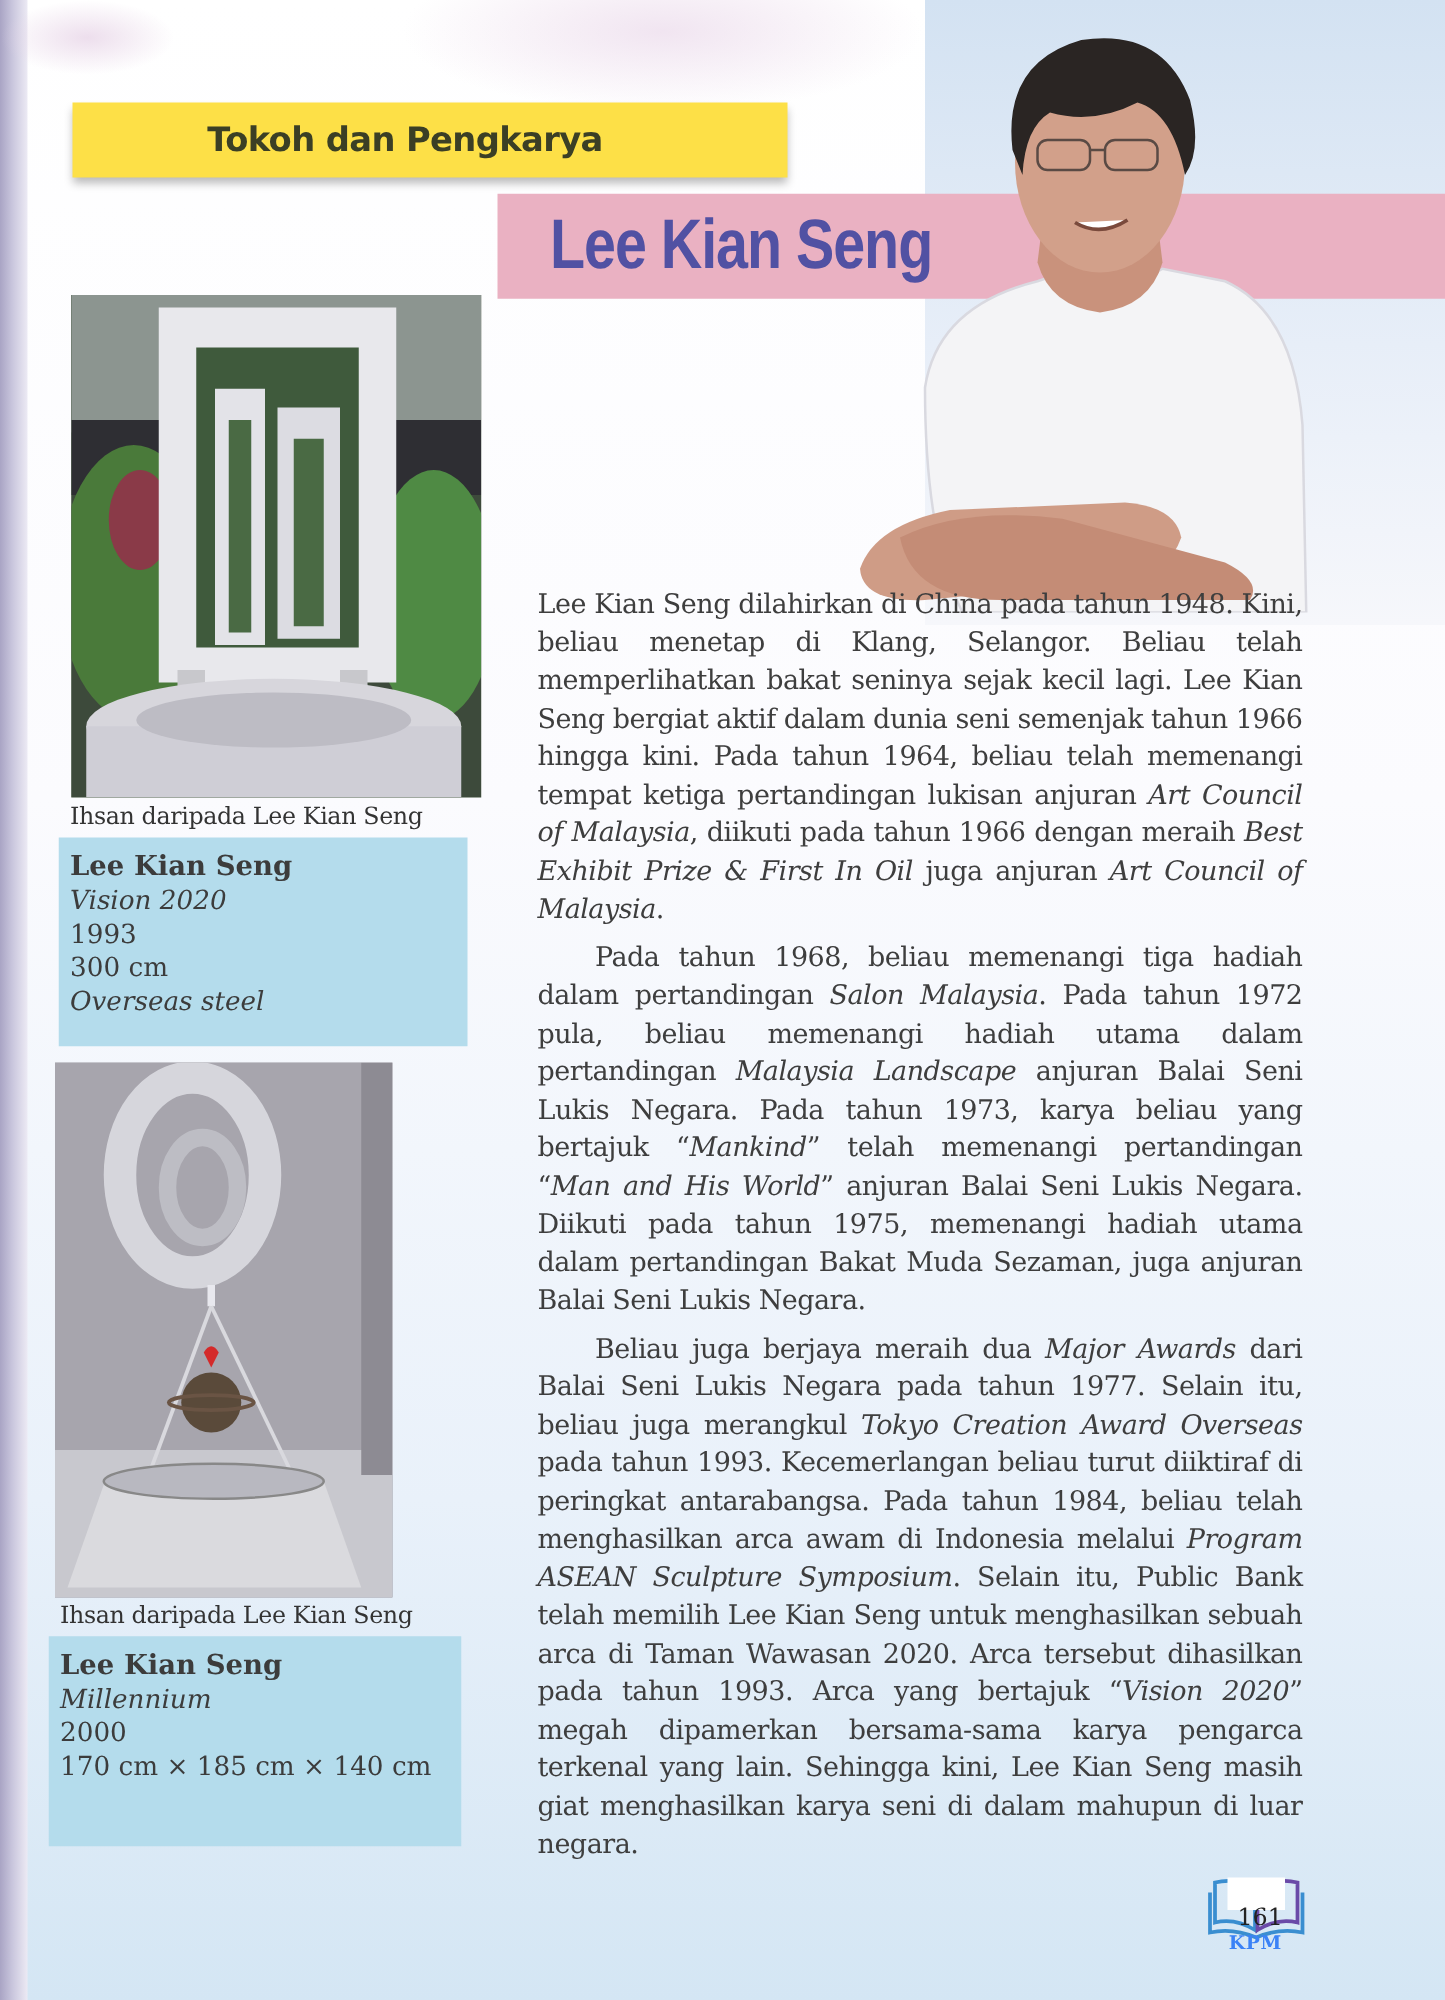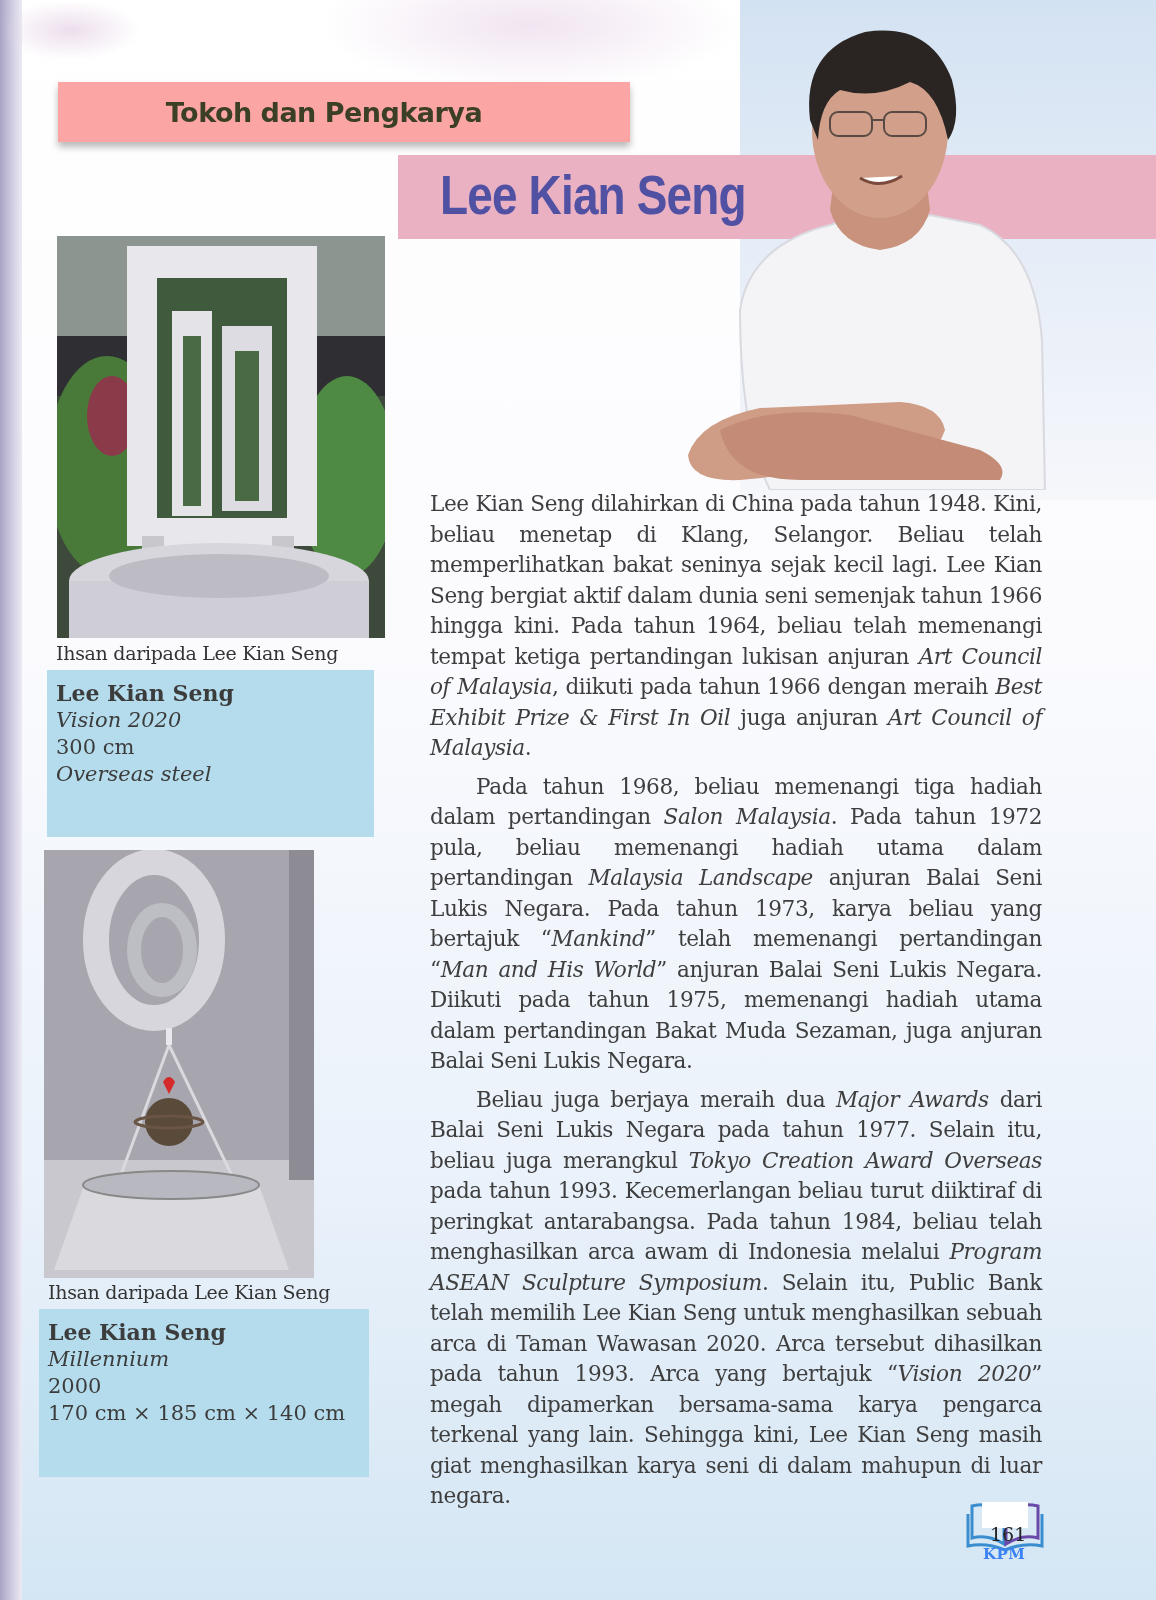--- a/index.html
+++ b/index.html
@@ -20,21 +20,21 @@
     .wash-top-left {
       position: absolute; left: 0; top: 0; width: 140px; height: 60px;
       background: radial-gradient(ellipse at center, rgba(232,214,232,0.8) 0%, rgba(255,255,255,0) 70%);
     }
     .sky {
       position: absolute; left: 740px; top: 0; width: 416px; height: 500px;
       background: linear-gradient(180deg, #d3e2f2 0%, #e7eef8 55%, #f6f7fb 100%);
     }
     .yellow-banner {
       position: absolute; left: 58px; top: 82px; width: 572px; height: 60px;
-      background: #fca5a5;
+      background: #fde047;
       box-shadow: 0 5px 7px rgba(0,0,0,0.28);
       display: flex; align-items: center; justify-content: center;
     }
     .yellow-banner span {
       font-family: "DejaVu Sans", sans-serif; font-weight: bold;
       font-size: 27px; color: #3b3f25; letter-spacing: -0.5px; margin-left: -40px;
     }
     .pink-banner {
       position: absolute; left: 398px; top: 155px; width: 758px; height: 84px;
       background: #eab1c2;
@@ -62,21 +62,21 @@
     .info-box {
       position: absolute; background: #b4dcec; padding: 10px 9px;
       font-family: "DejaVu Serif", serif; font-size: 21px; line-height: 27px; color: #3c3c3c;
     }
     .info-box-1 { left: 47px; top: 670px; width: 309px; height: 147px; }
     .info-box-2 { left: 39px; top: 1309px; width: 312px; height: 148px; }
     .info-box .artist { font-weight: bold; font-size: 22px; }
     .info-box .title, .info-box .medium { font-style: italic; }
     .info-box div { white-space: nowrap; }
     .body-text {
-      position: absolute; left: 430px; top: 489px; width: 612px;
+      position: absolute; left: 430px; top: 469px; width: 612px;
       font-family: "DejaVu Serif", serif; font-size: 21.6px; line-height: 30.5px;
       color: #3e3e3e; text-align: justify; letter-spacing: -0.4px;
     }
     .body-text p { margin: 0 0 8px 0; }
     .body-text p.indent { text-indent: 46px; }
     .body-text i { font-style: italic; }
     .page-badge {
       position: absolute; left: 966px; top: 1498px; width: 78px; height: 70px;
     }
     .page-number {
@@ -144,20 +144,21 @@
     <rect x="215" y="300" width="22" height="45" fill="#c8c8cc"></rect>
     <ellipse cx="162" cy="345" rx="150" ry="38" fill="#d7d6dc"></ellipse>
     <rect x="12" y="345" width="300" height="57" fill="#cfced6"></rect>
     <ellipse cx="162" cy="340" rx="110" ry="22" fill="#bdbcc4"></ellipse>
   </svg>
 </div>
 <div class="credit credit-1">Ihsan daripada Lee Kian Seng</div>
 <div class="info-box info-box-1">
   <div class="artist">Lee Kian Seng</div>
   <div class="title">Vision 2020</div>
+  <div>1993</div>
   <div>300 cm</div>
   <div class="medium">Overseas steel</div>
 </div>
 
 <div class="photo photo-2">
   <svg width="270" height="428" viewBox="0 0 270 428">
     <rect width="270" height="428" fill="#a7a5ad"></rect>
     <rect x="0" y="310" width="270" height="118" fill="#c8c8ce"></rect>
     <rect x="245" y="0" width="25" height="330" fill="#8d8b93"></rect>
     <ellipse cx="110" cy="90" rx="58" ry="78" fill="none" stroke="#d6d6dc" stroke-width="26"></ellipse>

